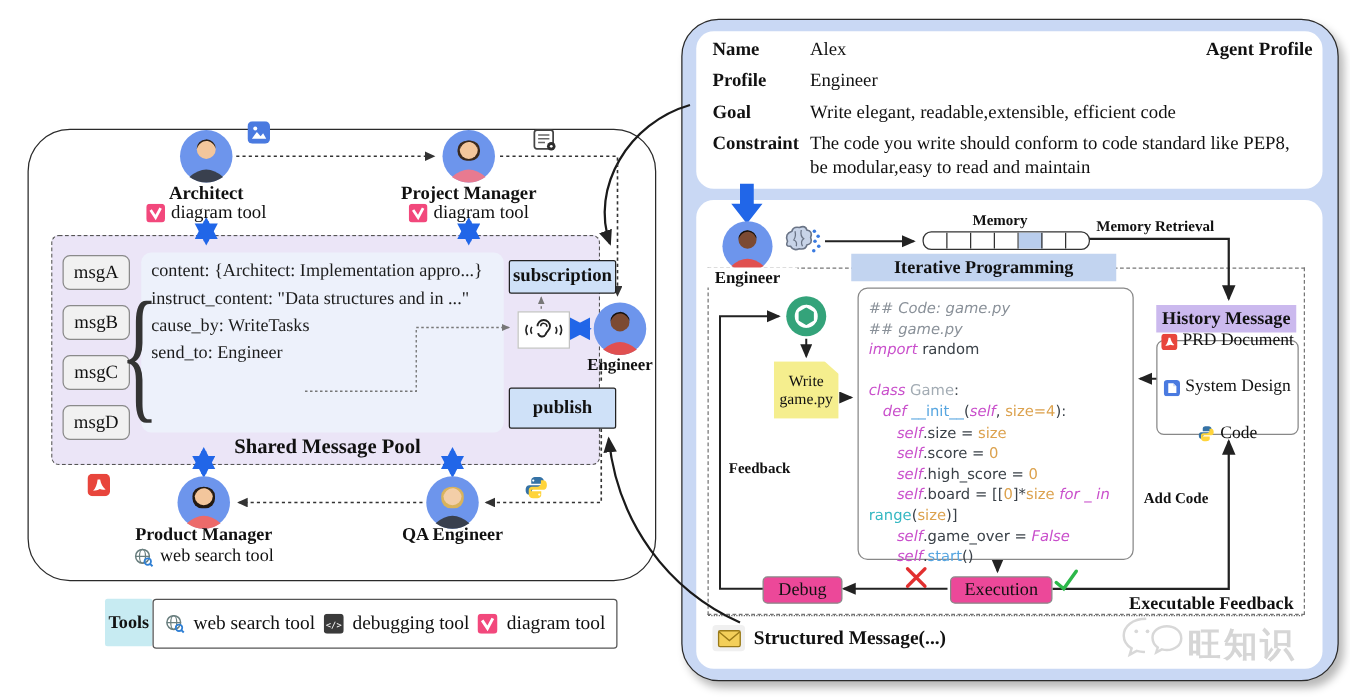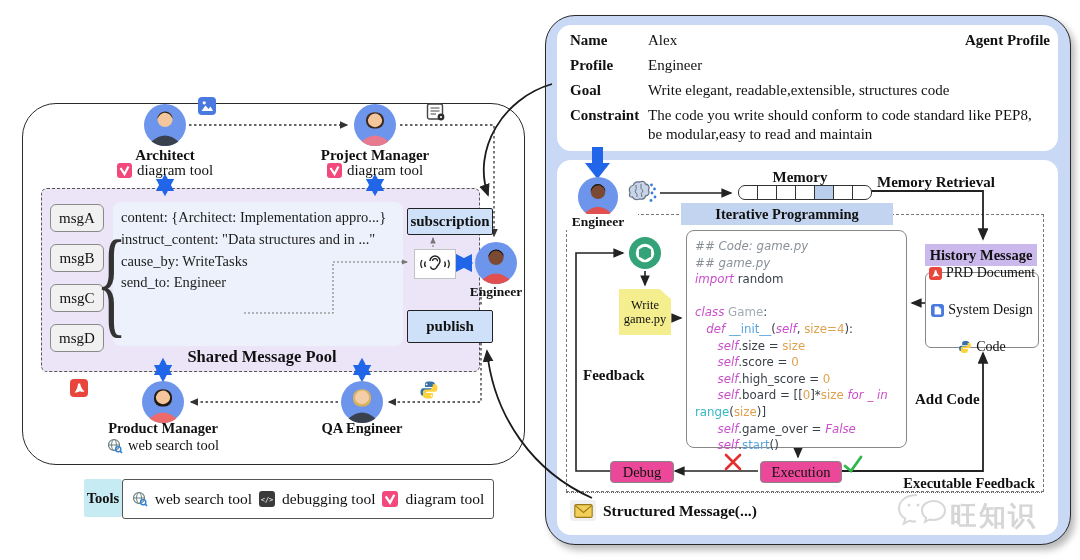--- a/index.html
+++ b/index.html
@@ -55,21 +55,21 @@
   .tok-pl{color:#3a4148}
   .histhdr{left:925px;top:244px;width:112px;height:22px;background:#cbb9ee;display:flex;align-items:center;justify-content:center;font-weight:bold;font-size:14.5px;}
   .histbox{left:925px;top:272px;width:112px;height:74px;background:#fff;border:1.2px solid #888;border-radius:6px;
            display:flex;flex-direction:column;align-items:center;justify-content:center;gap:21px;font-size:14px;}
   .histrow{display:flex;align-items:center;gap:4px;}
   .graybox{background:#ec4899;border:1px solid #888;border-radius:4px;display:flex;align-items:center;justify-content:center;font-size:14.5px;}
   .sep{left:566px;top:492px;width:476px;border-top:1.5px dotted #666;}
   .envbg{left:570px;top:500px;width:26px;height:21px;background:#f0f0f0;border-radius:3px;display:flex;align-items:center;justify-content:center;}
   .wm{color:#d6d6d6;font-size:27px;font-weight:bold;letter-spacing:2px;}
   .lbl13{font-weight:bold;font-size:13.5px;}
-  .lbl14{font-weight:bold;font-size:15px;}
+  .lbl14{font-weight:bold;font-size:12px;}
 </style>
 </head>
 <body>
 
 <div id="stage">
 
   <svg class="abs" style="left:0;top:0;z-index:3;pointer-events:none;" width="1080" height="560" viewBox="0 0 1080 560">
     <defs>
       <marker id="ab" markerWidth="9" markerHeight="8" refX="6" refY="3" orient="auto">
           <path d="M0,0 L7,3 L0,6 Z" fill="#222"></path>
@@ -292,21 +292,21 @@
       <div class="prow">
         <span class="plabel">Name</span>
         <span class="pvalue">Alex</span>
       </div>
       <div class="prow">
         <span class="plabel">Profile</span>
         <span class="pvalue">Engineer</span>
       </div>
       <div class="prow">
         <span class="plabel">Goal</span>
-        <span class="pvalue">Write elegant, readable,extensible, structures code</span>
+        <span class="pvalue">Write elegant, readable,extensible, efficient code</span>
       </div>
       <div class="prow">
         <span class="plabel">Constraint</span>
         <span class="pvalue">The code you write should conform to code standard like PEP8,
  be modular,easy to read and maintain</span>
       </div>
     </div>
 
   <div class="abs" style="left:577px;top:176px;z-index:4;">
     <svg class="av-sm" viewBox="0 0 44 44">

